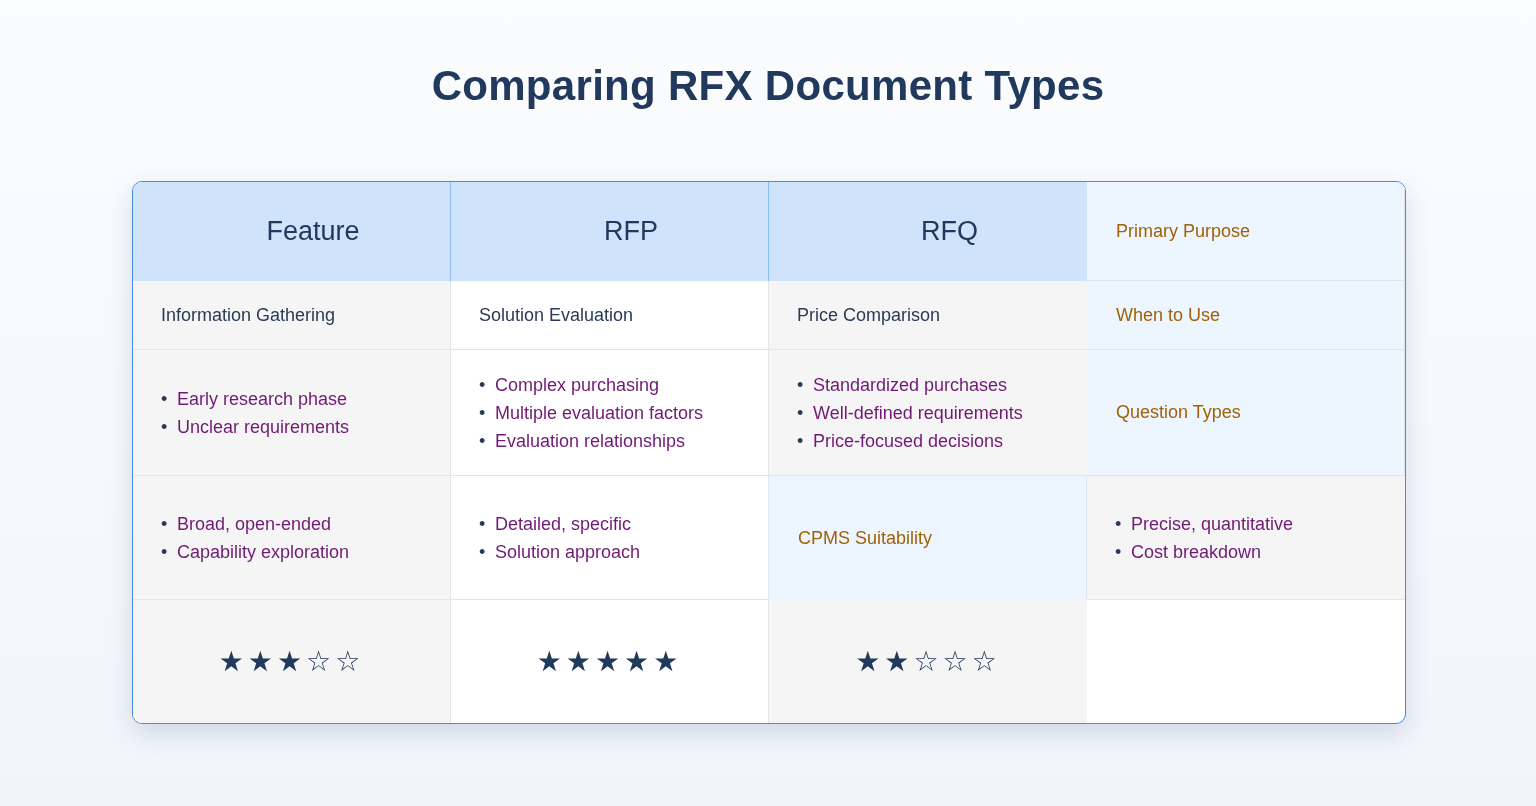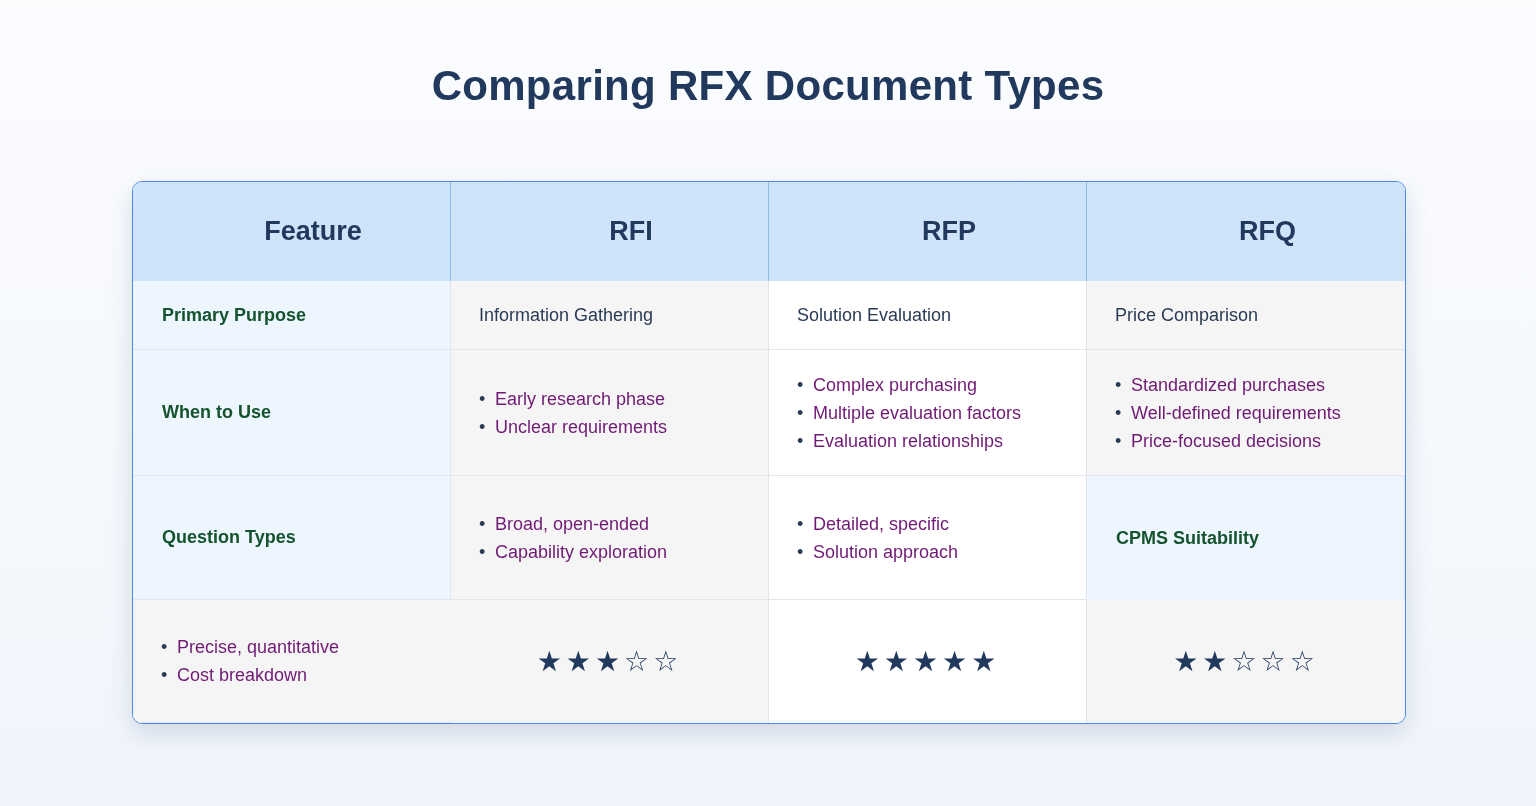--- a/index.html
+++ b/index.html
@@ -25,45 +25,44 @@
     background:#fff;
   }
   .cell {
     border-right:1px solid #e2e6ec; border-bottom:1px solid #e2e6ec;
     display:flex; align-items:center; box-sizing:border-box;
   }
   .cell.last-col { border-right:none; }
   .cell.last-row { border-bottom:none; }
   .hdr {
     background:#cfe3fb; justify-content:center;
-    font-size:27px; font-weight:bold; color:#22395e;
+    font-size:27px; font-weight:normal; color:#22395e;
     border-right:1px solid #8dbcf0; border-bottom:none;padding-left:43px;
   }
   .hdr.last-col { border-right:none; }
   .feat {
     background:#edf5fe; padding-left:29px;
-    font-size:18px; font-weight:bold; color:#14532d;
+    font-size:18px; font-weight:normal; color:#a16207;
   }
   .grey { background:#f5f5f5; }
   .white { background:#ffffff; }
   .txt { padding-left:28px; font-size:18px; color:#2a3b55; }
   ul { margin:0; padding:0 0 0 28px; list-style:none; }
   li { font-size:18px; color:#701a75; line-height:28px; position:relative; padding-left:16px; }
   li::before { content:"•"; position:absolute; left:0; top:0; color:#2a3b55; }
   .stars { justify-content:center; font-size:28px; color:#22395e; letter-spacing:4px; font-family:"DejaVu Sans", sans-serif; }
 </style>
 </head>
 <body>
 
 <div class="title">Comparing RFX Document Types</div>
 
 <div class="table">
 
   <div class="cell hdr">Feature</div>
-  <div class="cell hdr">RFI</div>
   <div class="cell hdr">RFP</div>
   <div class="cell hdr last-col">RFQ</div>
 
   <div class="cell feat">Primary Purpose</div>
   <div class="cell grey txt">Information Gathering</div>
   <div class="cell white txt">Solution Evaluation</div>
   <div class="cell grey txt last-col">Price Comparison</div>
 
   <div class="cell feat">When to Use</div>
   <div class="cell grey">

